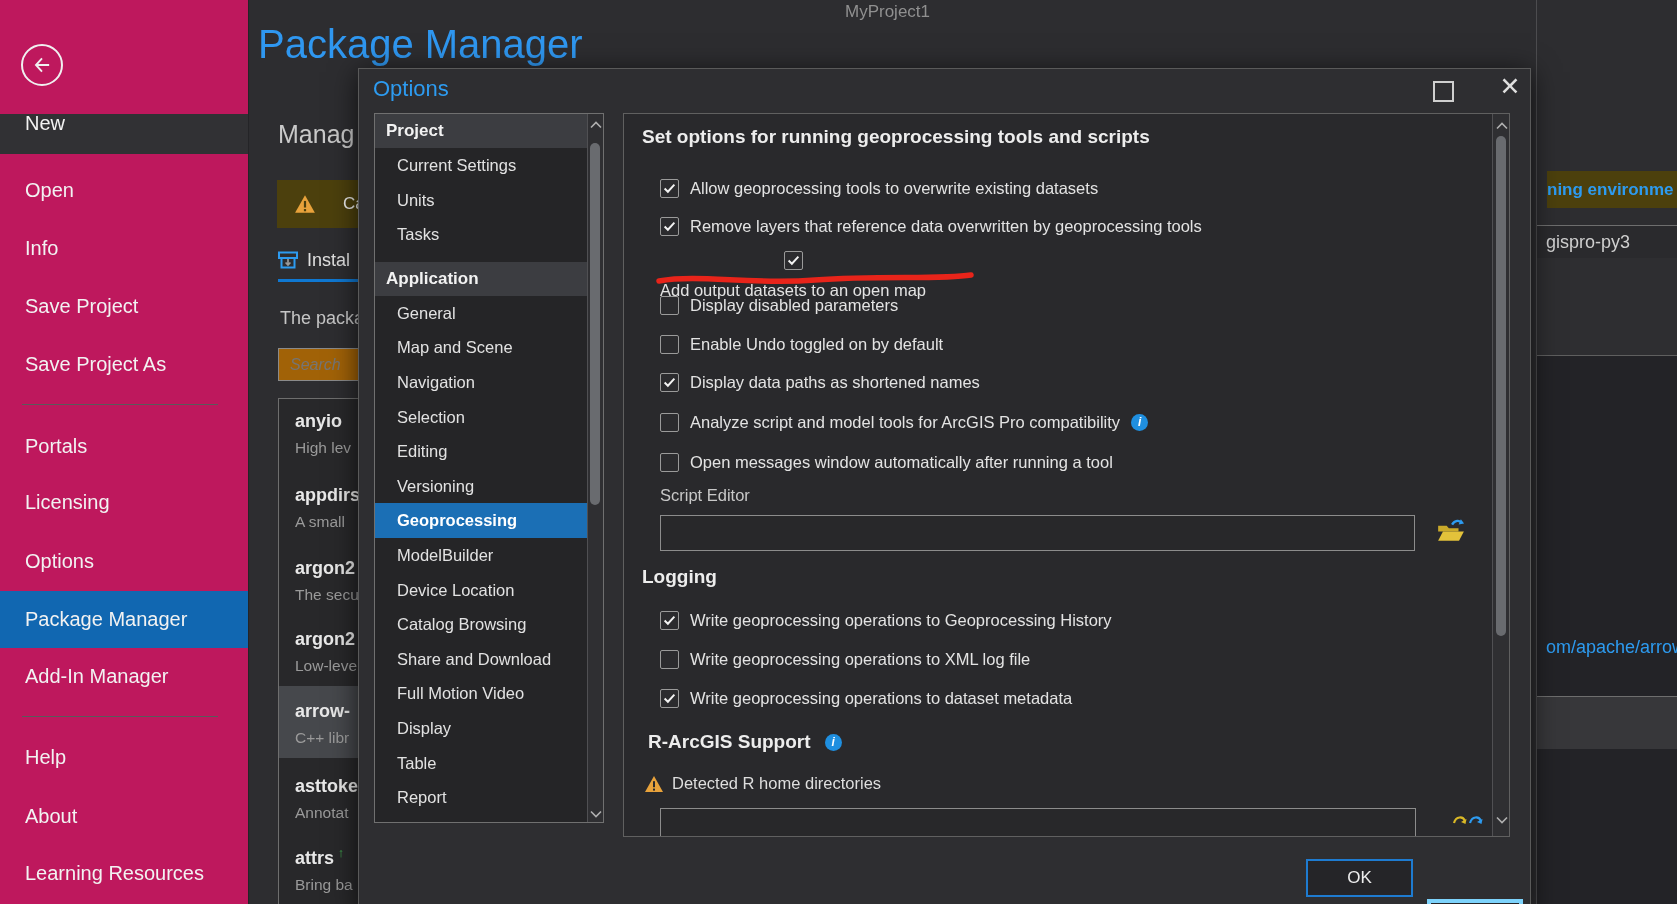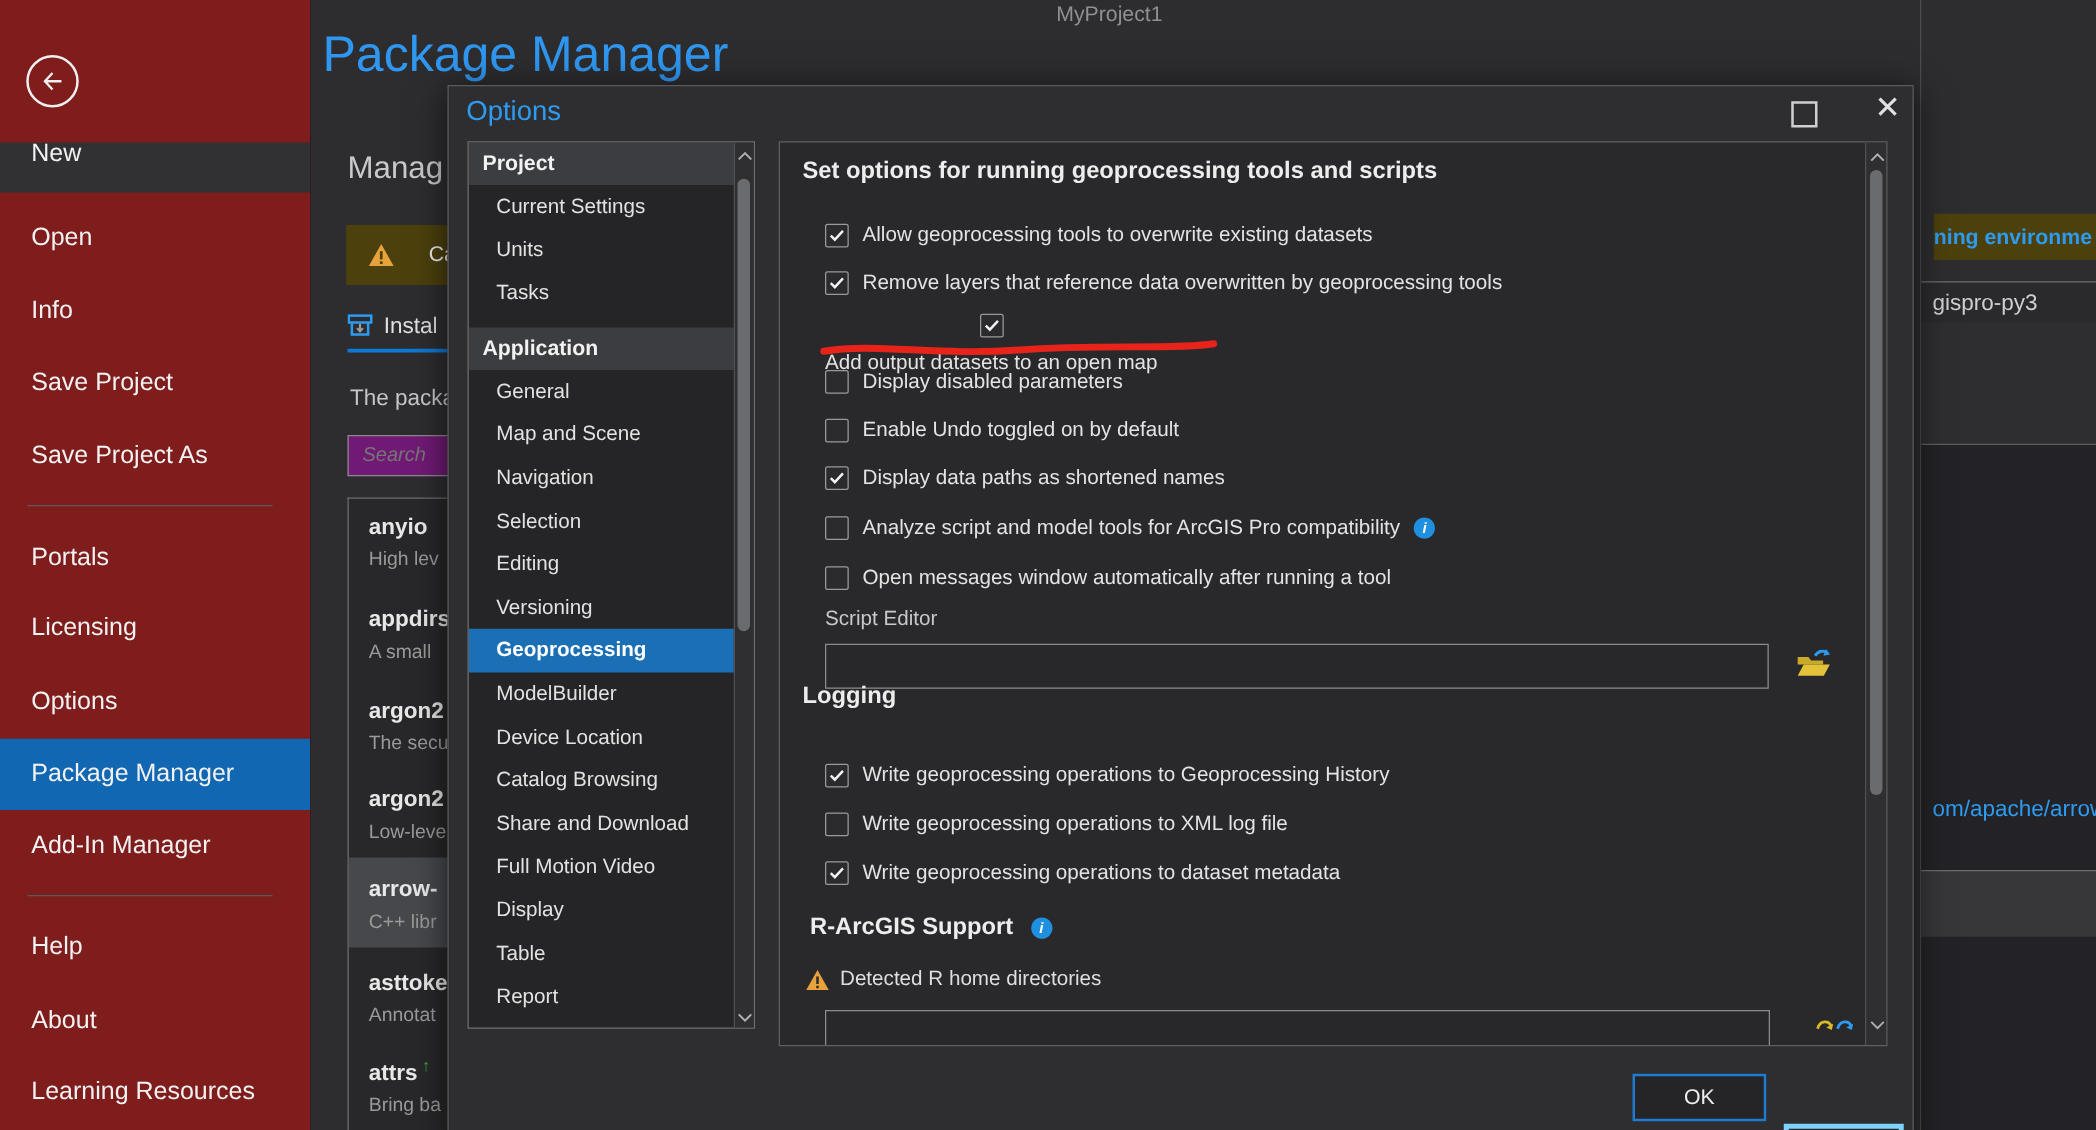--- a/index.html
+++ b/index.html
@@ -2,37 +2,37 @@
 <html><head>
 <meta charset="utf-8">
 <style>
   html,body{margin:0;padding:0;background:#1e1e1e;}
   #root{position:relative;width:1677px;height:904px;overflow:hidden;
         background:#2d2d30;font-family:"Liberation Sans",sans-serif;
         -webkit-font-smoothing:antialiased;color:#e2e2e2;}
   .abs{position:absolute;}
 
   
-  #sidebar{left:0;top:0;width:248px;height:904px;background:#7f1d1d;border-right:1px solid #242427;}
+  #sidebar{left:0;top:0;width:248px;height:904px;background:#be185d;border-right:1px solid #242427;}
   .bs-item{left:25px;font-size:20px;font-weight:400;color:#f2f2f2;cursor:pointer;white-space:nowrap;}
   .bs-divider{left:22px;width:196px;height:1px;background:#5a5a5a;}
   .bs-selected{left:0;width:248px;height:57px;background:#1167b1;}
   .bs-hover{left:0;width:248px;height:40px;background:#313134;}
   #back-btn{left:21px;top:44px;width:38px;height:38px;border:2px solid #f0f0f0;border-radius:50%;
             display:flex;align-items:center;justify-content:center;cursor:pointer;}
 
   
   .pg-title{left:258px;top:22px;font-size:40px;color:#2f97f0;font-weight:400;white-space:nowrap;}
   .proj-title{left:845px;top:2px;font-size:17px;color:#909090;}
   .h-manage{left:278px;top:120px;font-size:25px;color:#c9c9c9;white-space:nowrap;}
   .warnbar-left{left:277px;top:180px;width:105px;height:48px;background:#4c400d;display:flex;align-items:center;}
   .tab-install{left:278px;top:250px;display:flex;align-items:center;gap:7px;font-size:18px;color:#e0e0e0;}
   .tab-underline{left:278px;top:279px;width:104px;height:3px;background:#0f78d2;}
   .pkg-desc-txt{left:280px;top:308px;font-size:18px;color:#c6c6c6;white-space:nowrap;}
-  #search-box{left:278px;top:348px;width:104px;height:33px;background:#701a75;border:1px solid #8a8a8a;box-sizing:border-box;}
+  #search-box{left:278px;top:348px;width:104px;height:33px;background:#a16207;border:1px solid #8a8a8a;box-sizing:border-box;}
   #search-box input{width:94px;background:transparent;border:0;outline:none;color:#cfcfcf;
       font-style:italic;font-size:16px;margin:6px 0 0 9px;font-family:"Liberation Sans",sans-serif;}
   #pkg-list{left:278px;top:398px;width:104px;height:506px;background:#28282a;border:1px solid #6e6e6e;
             border-right:none;overflow:hidden;}
   .pkg-item{position:absolute;left:16px;white-space:nowrap;}
   .pkg-name{font-size:18px;font-weight:bold;color:#e8e8e8;}
   .pkg-sub{font-size:15.5px;color:#9a9a9a;margin-top:7px;}
   .pkg-highlight{position:absolute;left:0;top:287px;width:104px;height:72px;background:#46484c;}
   .up-ico{color:#3faa4e;font-size:13px;font-weight:bold;vertical-align:super;}
 
@@ -303,21 +303,21 @@
 
       <div class="field-label" style="top:372px;">Script Editor</div>
       <input class="txt-input" style="left: 36px; top: 401px; width: 755px; height: 36px;" type="text" value="">
       <svg class="abs" style="left:812px;top:404px;" width="30" height="26" viewBox="0 0 28 24">
         <path d="M2 7 h8 l2 2.5 h9 v3 H2 z" fill="#c9a92a"></path>
         <path d="M2 21 l4.5-8.5 h19.5 L21.5 21 z" fill="#e3c23a"></path>
         <path d="M15 6 c2.5-4 7-4.5 9-1.5" stroke="#2d9bf0" stroke-width="2.2" fill="none"></path>
         <path d="M23.2 1 l3 4 l-5 1 z" fill="#2d9bf0"></path>
       </svg>
 
-      <div class="sec-h" style="left:18px;top:432px;">Logging</div>
+      <div class="sec-h" style="left:18px;top:452px;">Logging</div>
 
       <div class="cbrow" style="top:492px;">
         <span class="cbox">
           <svg width="13" height="11" viewBox="0 0 12 10">
               <polyline points="1.5,5 4.5,8 10.5,1.5" stroke="#f2f2f2" stroke-width="1.8" fill="none"></polyline>
             </svg>
           </span>
         <span class="cblabel">Write geoprocessing operations to Geoprocessing History</span>
       </div>
       <div class="cbrow" style="top:531px;">

